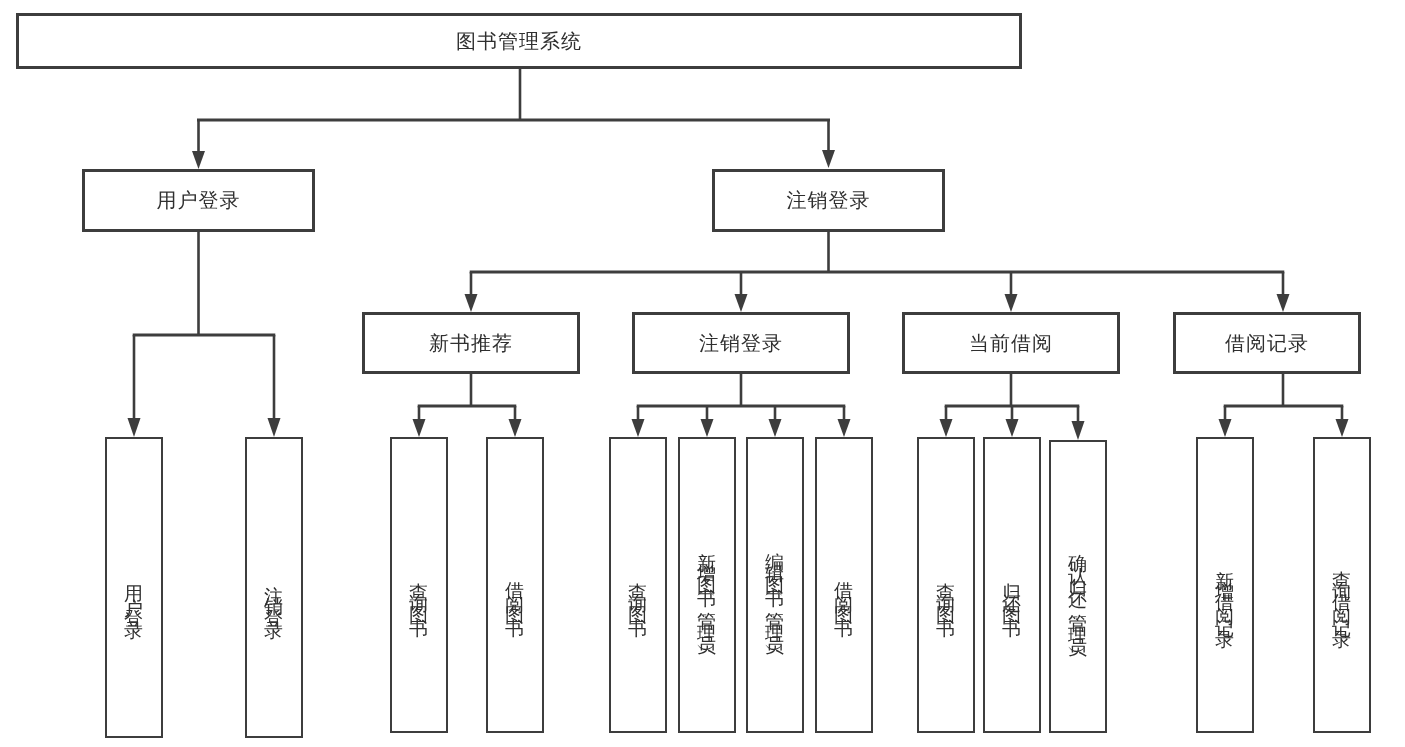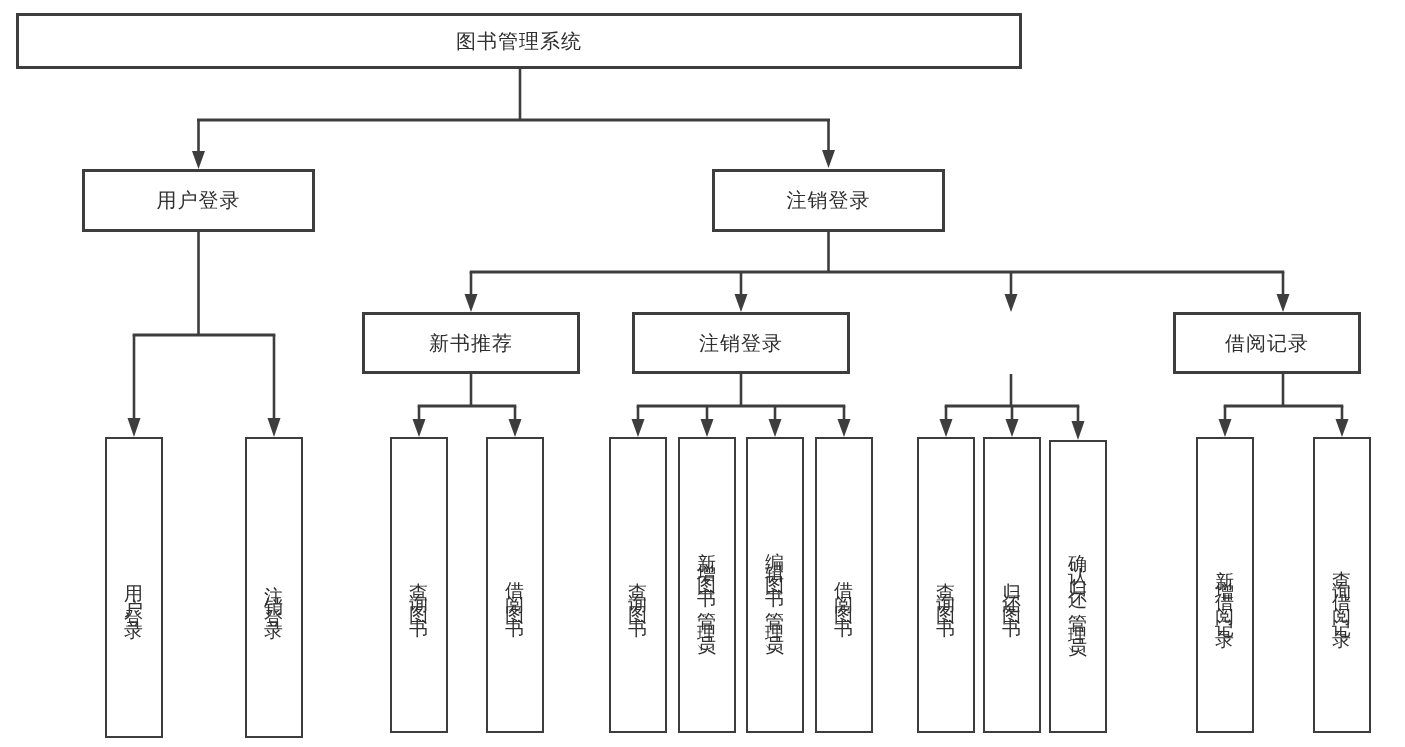--- a/index.html
+++ b/index.html
@@ -132,20 +132,23 @@
   <div class="node h" style="left:712px; top:169px; width:233px; height:63px;">
     <span>注销登录</span>
   </div>
 
   <div class="node h" style="left:362px; top:312px; width:218px; height:62px;">
     <span>新书推荐</span>
   </div>
   <div class="node h" style="left:632px; top:312px; width:218px; height:62px;">
     <span>注销登录</span>
   </div>
+  <div class="node h" style="left:902px; top:312px; width:218px; height:62px;">
+    <span>当前借阅</span>
+  </div>
   <div class="node h" style="left:1173px; top:312px; width:188px; height:62px;">
     <span>借阅记录</span>
   </div>
 
   <div class="node v" style="left:105px; top:437px; width:58px; height:301px;">
     <span>用户登录</span>
   </div>
   <div class="node v" style="left:245px; top:437px; width:58px; height:301px;">
     <span>注销登录</span>
   </div>

